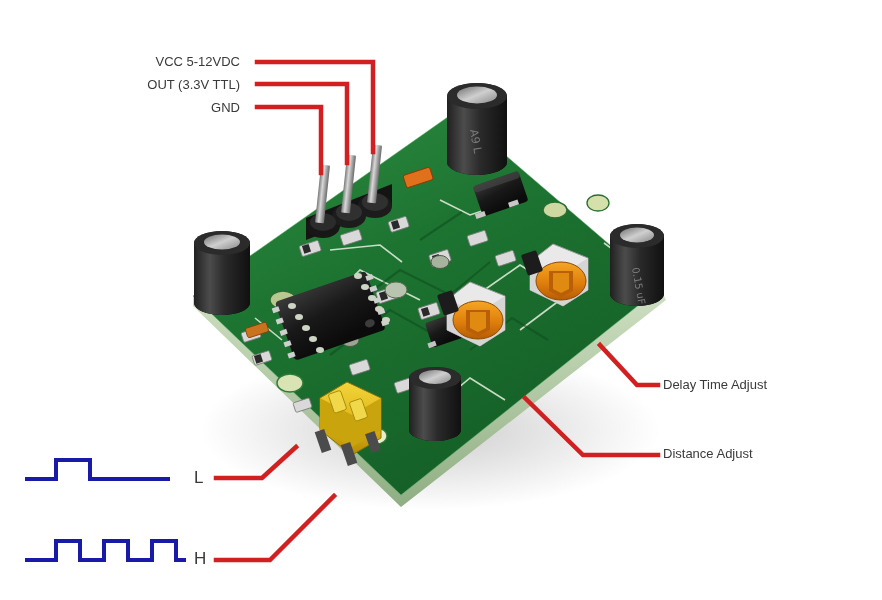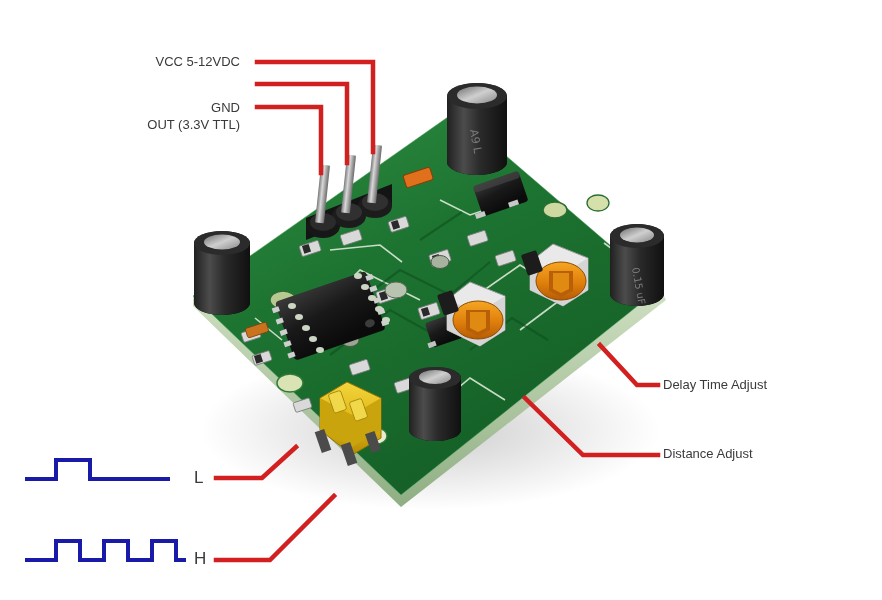--- a/index.html
+++ b/index.html
@@ -30,21 +30,21 @@
     color: #3a3a3a;
     font-family: "Liberation Sans", sans-serif;
     font-size: 13px;
     line-height: 20px;
     white-space: nowrap;
   }
   .lbl-right {
     text-align: right;
   }
   #lbl-vcc  { right: 642px; top: 52px; }
-  #lbl-out  { right: 642px; top: 75px; margin-top: 40px; }
+  #lbl-out  { right: 642px; top: 75px; }
   #lbl-gnd  { right: 642px; top: 98px; text-align: center; }
   #lbl-delay    { left: 663px; top: 375px; }
   #lbl-distance { left: 663px; top: 444px; }
   #lbl-l { left: 194px; top: 468px; font-size: 17px; }
   #lbl-h { left: 194px; top: 549px; font-size: 17px; }
 </style>
 </head>
 <body>
 
 <div id="stage">

